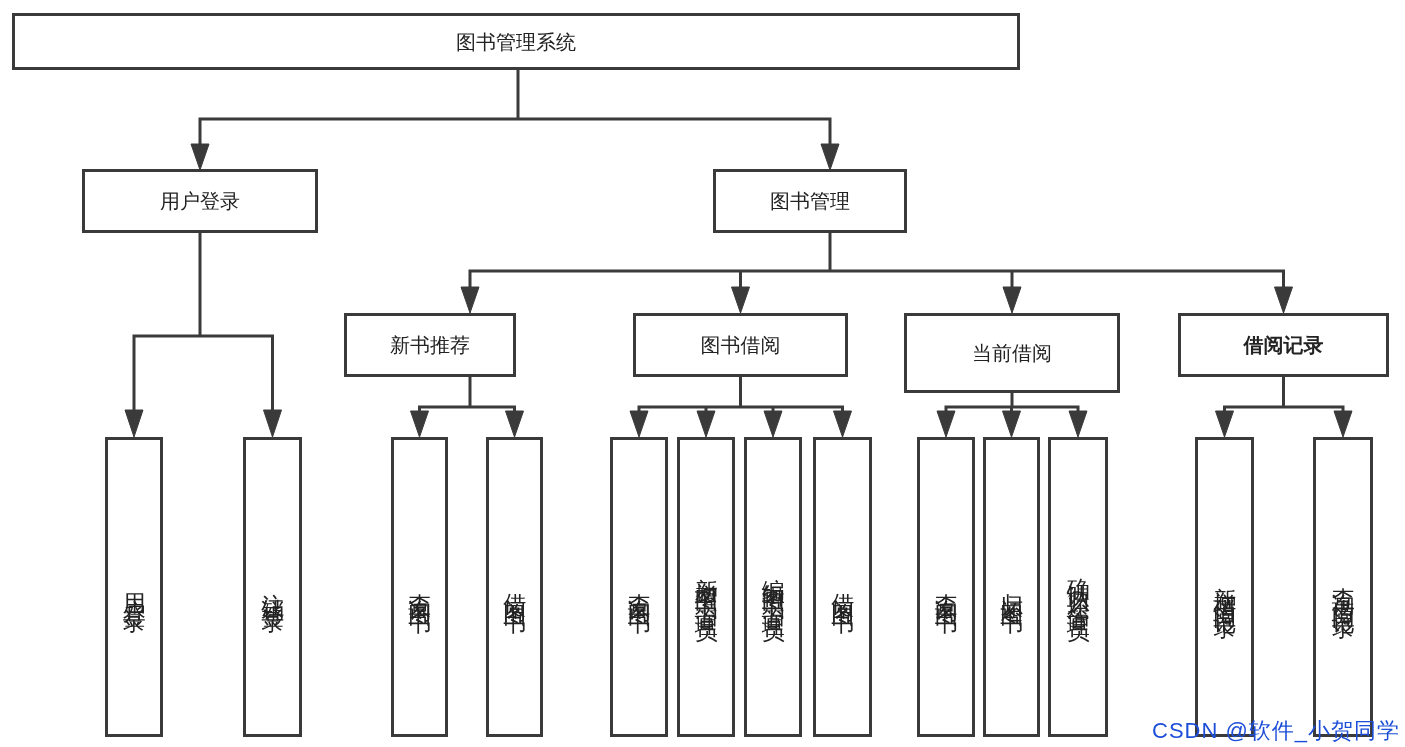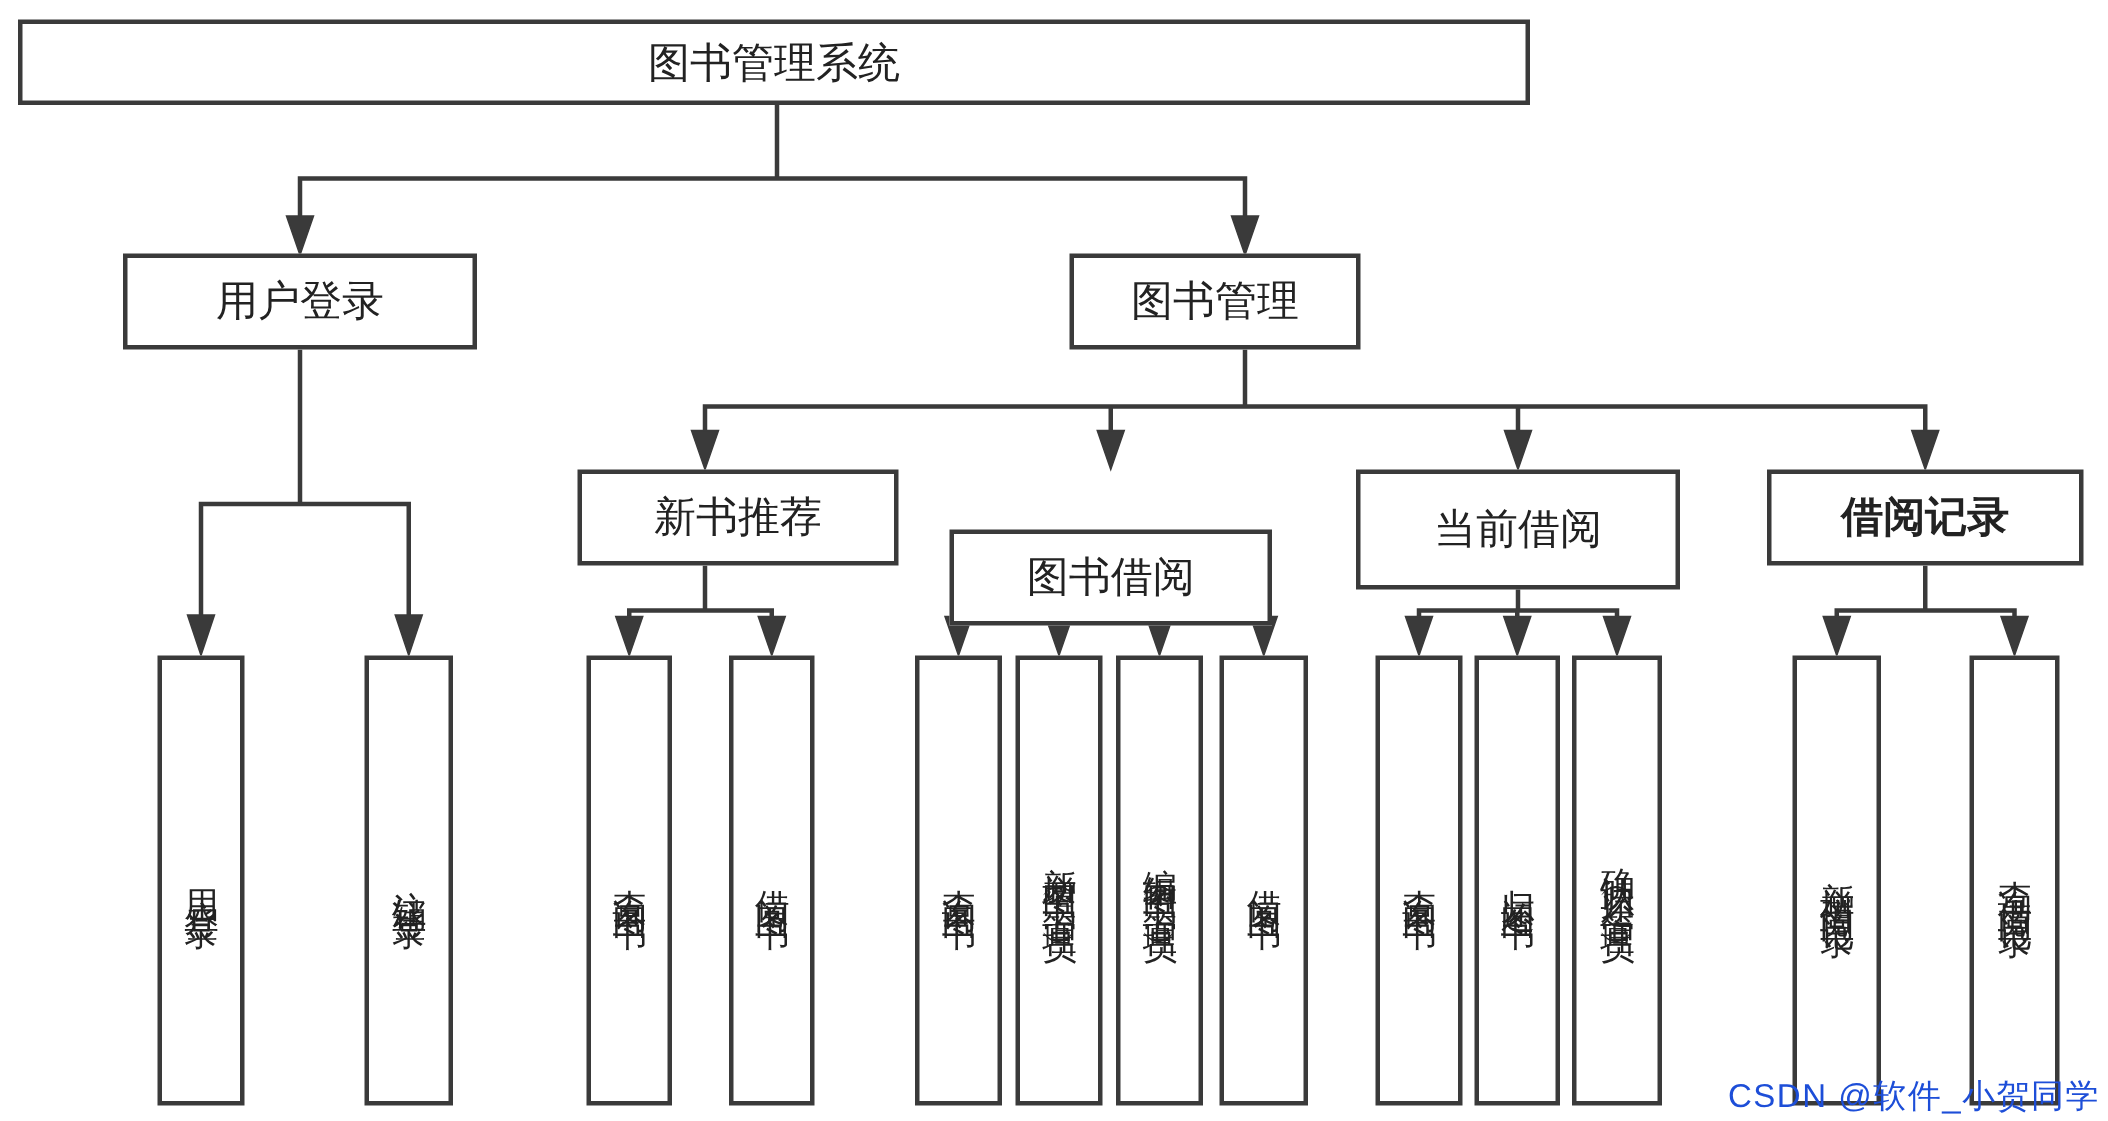--- a/index.html
+++ b/index.html
@@ -34,37 +34,37 @@
   }
   .box {
     position: absolute;
     box-sizing: border-box;
     background: #ffffff;
     border: 3px solid #3a3a3a;
     display: flex;
     align-items: center;
     justify-content: center;
     color: #222222;
-    font-size: 28px;
+    font-size: 20px;
     line-height: 1.2;
     white-space: nowrap;
   }
   .box.vert {
     writing-mode: vertical-rl;
     text-orientation: mixed;
     letter-spacing: 6px;
     font-size: 23px;
     white-space: normal;
   }
   
   #node-root            { left: 12px;   top: 13px;  width: 1008px; height: 57px; }
   #node-user-login      { left: 82px;   top: 169px; width: 236px;  height: 64px; }
   #node-book-management { left: 713px;  top: 169px; width: 194px;  height: 64px; }
-  #node-new-book-recommend { left: 385px;  top: 313px; width: 214px; height: 64px; }
-  #node-book-borrow        { left: 633px;  top: 313px; width: 215px; height: 64px; margin-top: 40px; }
+  #node-new-book-recommend { left: 344px;  top: 313px; width: 172px; height: 64px; }
+  #node-book-borrow        { left: 633px;  top: 313px; width: 215px; height: 64px; }
   #node-current-borrow     { left: 904px;  top: 313px; width: 216px; height: 80px; }
   #node-borrow-records     { left: 1178px; top: 313px; width: 211px; height: 64px; font-weight: bold; }
   .leaf { top: 437px; height: 300px; }
   #leaf-login-user-login   { left: 105px;  width: 58px; }
   #leaf-login-logout       { left: 243px;  width: 59px; }
   #leaf-recommend-query    { left: 391px;  width: 57px; }
   #leaf-recommend-borrow   { left: 486px;  width: 57px; }
   #leaf-borrow-query       { left: 610px;  width: 58px; }
   #leaf-borrow-add         { left: 677px;  width: 58px; }
   #leaf-borrow-edit        { left: 744px;  width: 58px; }

